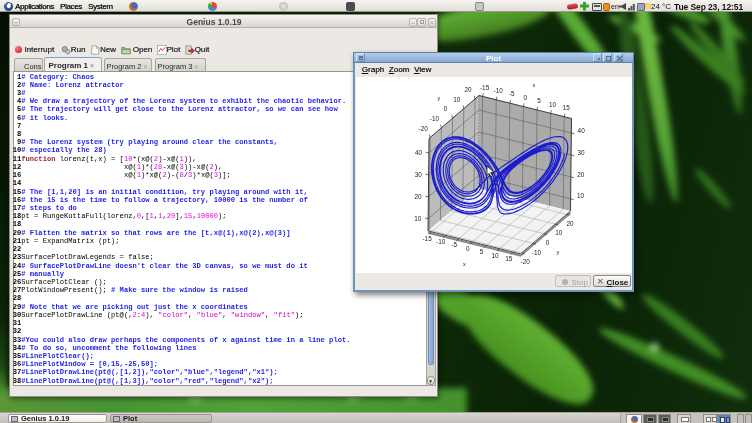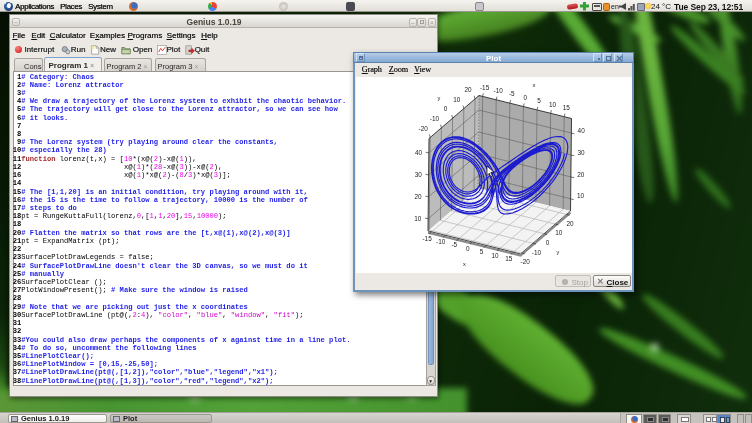--- a/index.html
+++ b/index.html
@@ -31,21 +31,21 @@
 #gcode .k { color:#a52a2a; font-weight:bold;text-align:right; }
 #gcode .n { color:#ef00ef; }
 #gcode .s { color:#cf00cf; }
 #gscroll { position:absolute; left:416px; top:56px; width:9.5px; height:315px; background:#d9d6d1; border:1px solid #a5a29d; }
 #gthumb { position:absolute; left:0.5px; top:0px; width:6.5px; height:293px; background:linear-gradient(90deg,#9cb9de,#82a6d2); border:1px solid #7293bc; border-radius:1.5px; }
 #gsdown { position:absolute; left:-0.5px; bottom:0.5px; width:8.5px; height:9px; border-radius:50%; background:linear-gradient(#f4f2ee,#d8d5d0); border:1px solid #9a978f; font-size:5.5px; color:#222; text-align:center; line-height:8px; }
 #gstatus { position:absolute; left:2px; bottom:2px; right:2px; height:10px; border-top:1px solid #c5c2bd; font-size:8.5px; color:#1a1a1a; padding-left:6px; }
 
 #plot { position:absolute; left:353px; top:52px; width:281px; height:240px; background:#ece9e5; border:2px solid #6e94bd; border-top:none; box-shadow:2px 3px 6px rgba(0,0,0,0.5); }
 #ptitle { position:absolute; left:-2px; top:0; width:281px; height:11px; background:linear-gradient(#b4cce8,#85a9d3); border:1px solid #5d83ac; color:#fff; font-weight:bold; font-size:8px; text-align:center; line-height:11px; }
-#pmenu { position:absolute; left:0; top:11px; right:0; height:14px; font-size:8px; color:#111; text-shadow:0.3px 0 0 #555;font-family:Liberation Serif, serif; }
+#pmenu { position:absolute; left:0; top:11px; right:0; height:14px; font-size:8px; color:#111; text-shadow:0.3px 0 0 #555; }
 #pmenu span { position:absolute; top:2px; }
 #pcanvas { position:absolute; left:0.5px; top:25px; width:276px; height:196px; background:#fff; }
 .pbtn { position:absolute; height:12px; border-radius:2px; font-size:8px; }
 u { text-decoration:underline; text-underline-offset:1px; }
 .pwb { position:absolute; width:9px; height:9px; background:linear-gradient(#b9d0ea,#8fb1d8); border:1px solid #6c92bb; border-top-color:#d5e4f4; border-left-color:#d5e4f4; border-radius:1px; z-index:2; }
 #taskbar { position:absolute; left:0; top:412px; width:752px; height:11px; background:linear-gradient(#d8d5d0,#c2bfba); border-top:1px solid #a5a29c; }
 .task { position:absolute; top:1px; height:9px; border:1px solid #9a978f; border-radius:2px; font-size:7.5px; font-weight:bold; color:#1a1a1a; line-height:8px; padding-left:12px; white-space:nowrap; }
 .task .wic { position:absolute; left:2px; top:1px; width:7px; height:6px; background:#b8bdc9; border:1px solid #666; }
 .wsw { position:absolute; top:1px; height:10px; background:#aaa7a2; border:1px solid #908d87; }
 #wsarea { position:absolute; left:620px; top:0; width:132px; height:11px; background:#c6c3be; border-left:1px solid #a8a5a0; }
@@ -108,29 +108,20 @@
 </div>
 
 <div id="genius">
   <div id="gtitle">
       <span>Genius 1.0.19</span>
     </div>
   <div class="wbtn" style="left:1.5px;top:3px;height:8px;line-height:6px">‒</div>
   <div class="wbtn" style="left:398.5px">‒</div>
   <div class="wbtn" style="left:407.3px"><span style="display:inline-block;width:4px;height:4px;border:1px solid #a19e98;margin-bottom:1px"></span></div>
   <div class="wbtn" style="left:417.6px">×</div>
-  <div id="gmenu">
-    <span style="left:2.4px"><u>F</u>ile</span>
-      <span style="left:21.3px"><u>E</u>dit</span>
-    <span style="left:39.6px"><u>C</u>alculator</span>
-      <span style="left:79.8px">E<u>x</u>amples</span>
-    <span style="left:117.5px"><u>P</u>rograms</span>
-      <span style="left:156.6px"><u>S</u>ettings</span>
-    <span style="left:191.1px"><u>H</u>elp</span>
-  </div>
   <div id="gtool">
     <div style="position:absolute;left:5.1px;top:4px;width:7px;height:7px;border-radius:50%;background:radial-gradient(circle at 35% 30%,#f87f7f,#cc1111)"></div>
     <span style="left:14.4px">Interrupt</span>
     <div class="ticon" style="left:50.8px"><svg width="10" height="10" viewBox="0 0 12 12">
           <circle cx="4.5" cy="5" r="3.2" fill="#aab3bd" stroke="#5d6670" stroke-width="0.8"></circle>
           <circle cx="8.2" cy="8.2" r="2.5" fill="#c5ccd4" stroke="#5d6670" stroke-width="0.8"></circle>
         </svg></div>
     <span style="left:60.8px">Run</span>
     <div class="ticon" style="left:80.1px"><svg width="10" height="10" viewBox="0 0 12 12">
           <path d="M2,1 h5.5 l3,3 v7 h-8.5 z" fill="#fdfdf8" stroke="#8a877f" stroke-width="0.8"></path>

